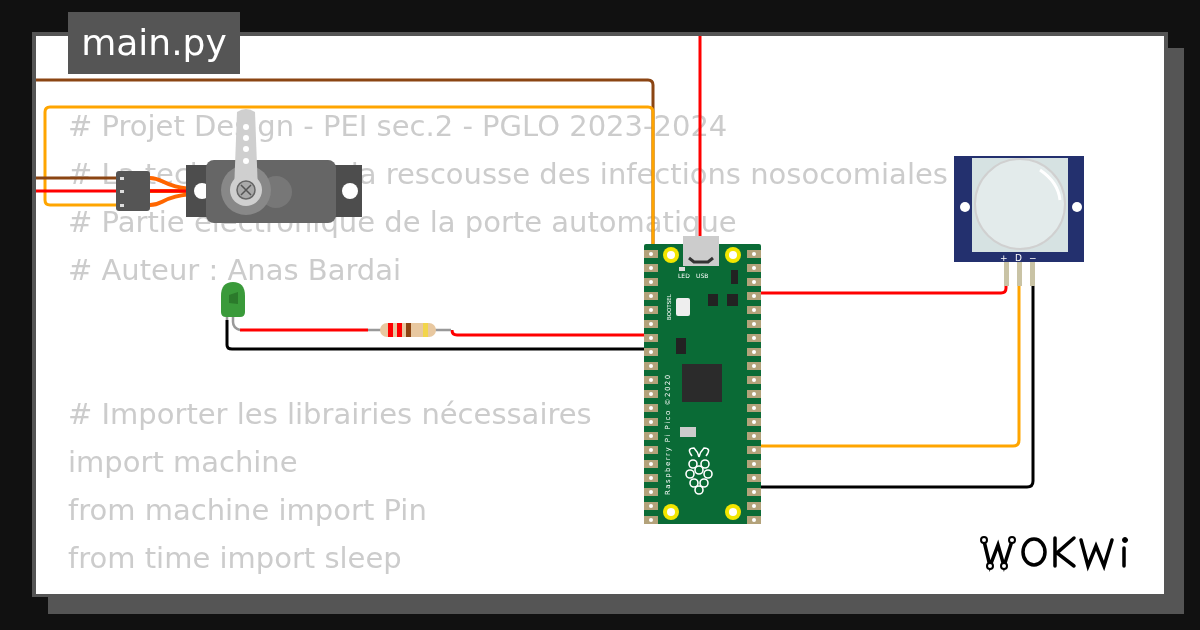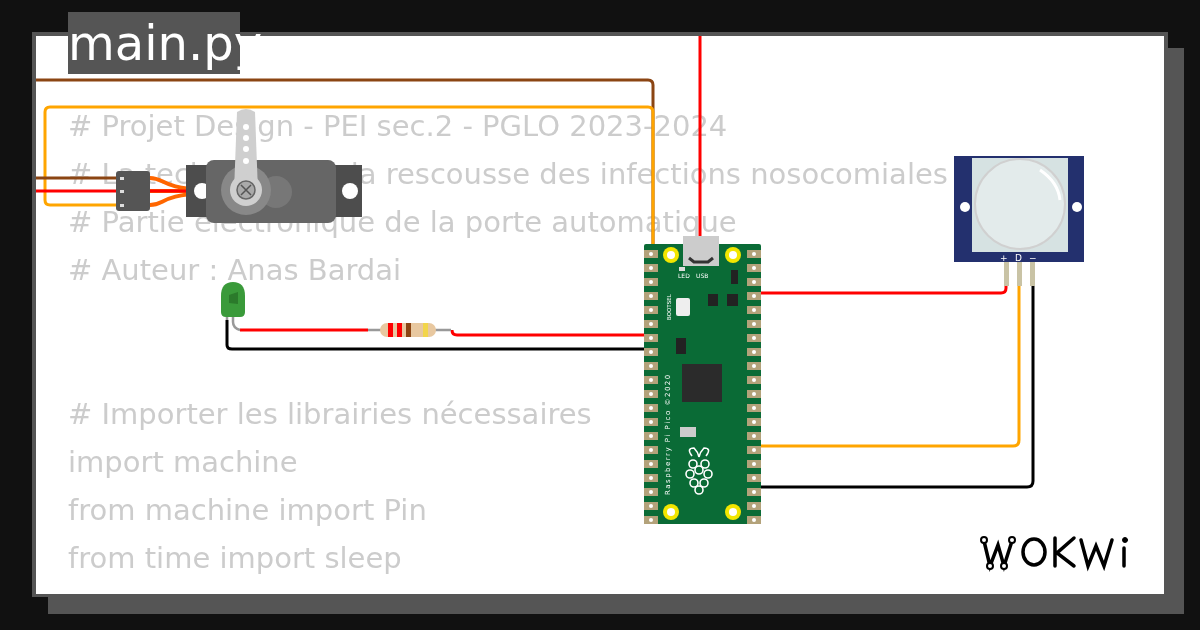--- a/index.html
+++ b/index.html
@@ -1,20 +1,20 @@
 <!DOCTYPE html>
 <html><head>
 <meta charset="utf-8">
 <style>
   html,body{margin:0;padding:0;}
   body{width:1200px;height:630px;background:#111111;position:relative;overflow:hidden;font-family:"DejaVu Sans","Liberation Sans",sans-serif;}
   .shadow{position:absolute;left:48px;top:48px;width:1136px;height:566px;background:#555555;}
   .frame{position:absolute;left:32px;top:32px;width:1136px;height:565px;background:#555555;}
   .canvas{position:absolute;left:36px;top:36px;width:1128px;height:558px;background:#ffffff;overflow:hidden;}
-  .file-tab{position:absolute;left:68px;top:12px;width:172px;height:62px;background:#555555;color:#ffffff;font-size:48px;line-height:62px;text-align:center;z-index:5;font-family:"DejaVu Sans",sans-serif;}
+  .file-tab{position:absolute;left:68px;top:12px;width:172px;height:62px;background:#555555;color:#ffffff;font-size:36px;line-height:62px;text-align:center;z-index:5;font-family:"DejaVu Sans",sans-serif;}
   .code{position:absolute;left:32px;top:66px;margin:0;font-family:"DejaVu Sans",sans-serif;font-size:29px;line-height:48px;color:#cccccc;white-space:pre;z-index:1;}
   .circuit{position:absolute;left:0;top:0;z-index:2;}
 </style>
 </head>
 <body>
 
 <div class="shadow"></div>
 <div class="frame"></div>
 
 <div class="file-tab"><span>main.py</span></div>

